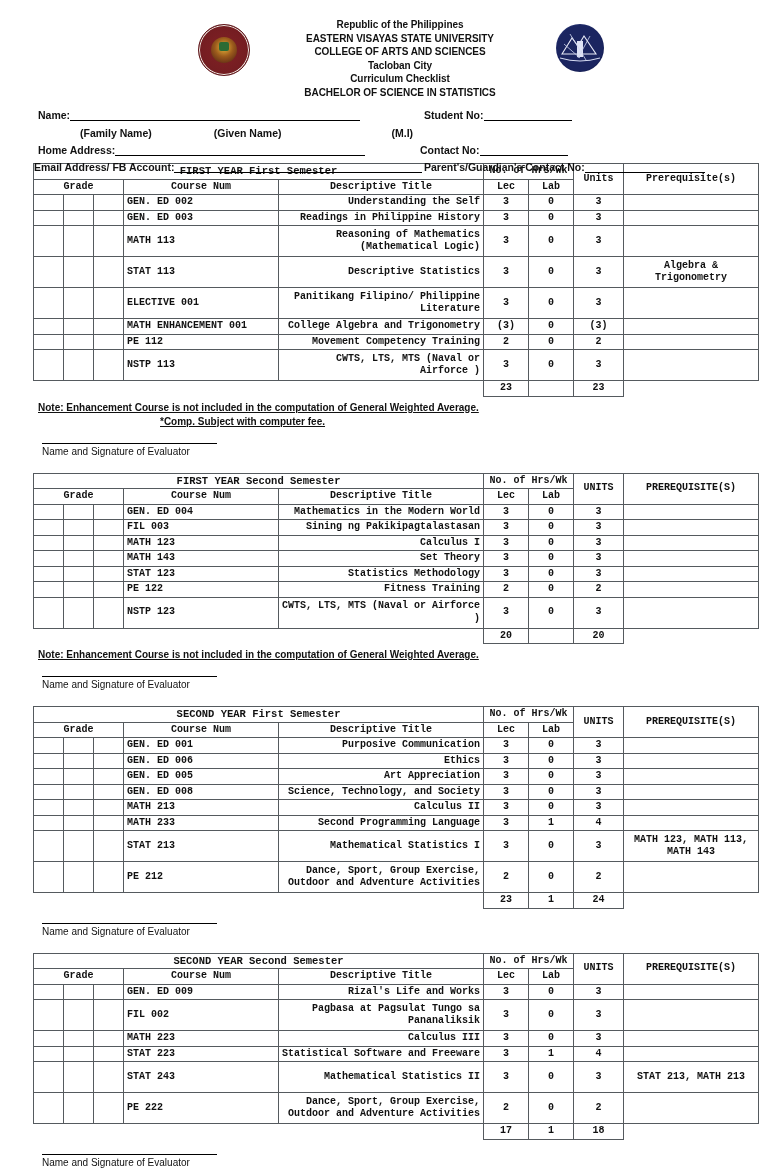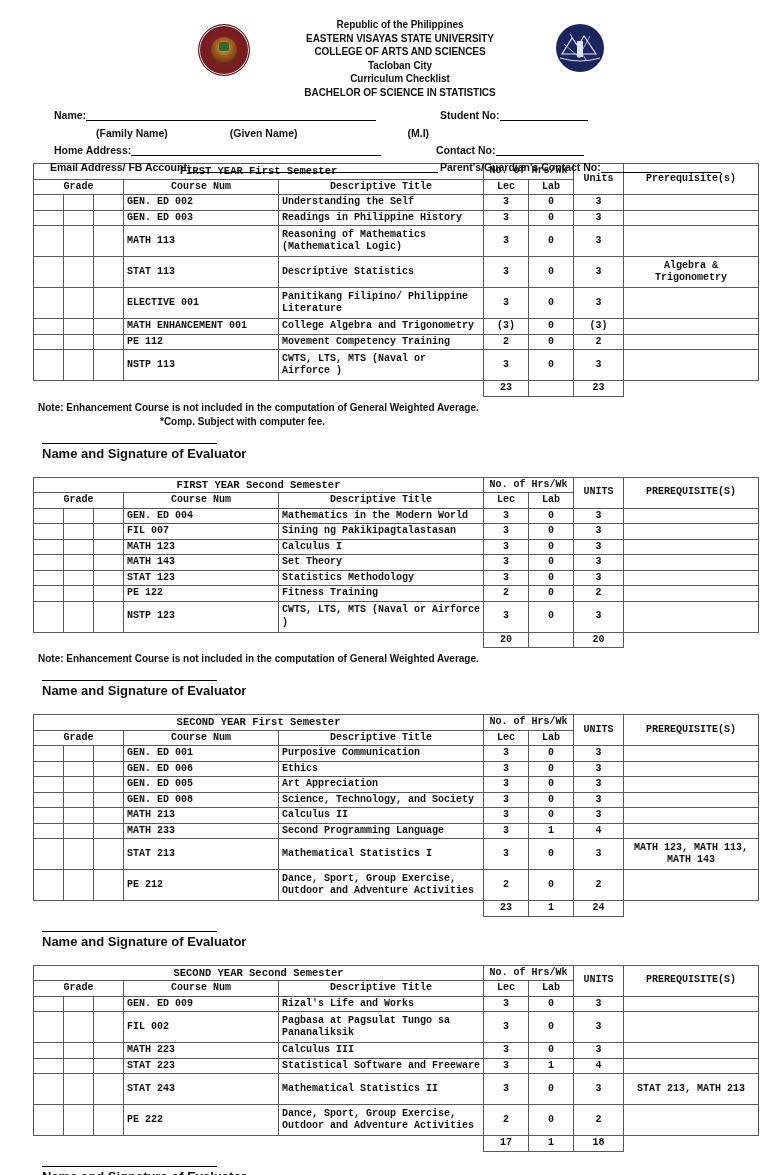--- a/index.html
+++ b/index.html
@@ -95,21 +95,21 @@
     height: 48px;
     border-radius: 50%;
     background: radial-gradient(circle at 40% 35%, #2b3b80 0%, #1b2560 55%, #131b4a 100%);
     overflow: hidden;
   }
   .seal-cas svg { display:block; }
 
   
   .form-area {
     position: relative;
-    margin: 0 0 0 16px;
+    margin: 0 0 0 0;
     padding: 0 12px 0 24px;
     font-size: 10.5px;
     font-weight: bold;
     height: 58px;
     text-align: center;
   }
   .form-row {
     position: absolute;
     white-space: nowrap;
   }
@@ -144,43 +144,44 @@
     padding: 1px 3px;
     line-height: 12.5px;
     vertical-align: middle;
     font-weight: bold;
   }
 
   .t-sem-title { text-align: center; font-size: 10.5px; padding: 2px 0; }
   .t-hdr { text-align: center; font-size: 10px; }
   .cell-grade { border-right: 1px solid #555a5e; }
   .c-course { padding-left: 8px; text-align: left; }
-  .c-title  { padding-left: 8px; text-align: left; }
+  .c-title  { padding-left: 8px; text-align: right; }
   .c-num    { text-align: center; }
   .c-prereq { text-align: center; }
   .row-tall td { height: 28px; }
 
   
   .tot td { border: 1px solid #555a5e; text-align: center; }
   .tot td.blank { border: none; }
 
   .note {
     margin: 4px 0 0 38px;
     font-size: 10px;
     font-weight: bold;
     line-height: 14px;
+    text-decoration: underline;
   }
   .note .star { display: block; margin-left: 122px; }
 
   .sig {
     margin: 14px 0 0 42px;
     width: 175px;
   }
   .sig .line { border-top: 1.7px solid #000; width: 175px; }
-  .sig .cap { font-size: 13px; font-weight: bold; padding-top: 2px; white-space: nowrap; }
+  .sig .cap { font-size: 10px; font-weight: normal; padding-top: 2px; white-space: nowrap; }
 
   .gap-sm { height: 10px; }
   .gap-md { height: 16px; }
 </style>
 </head>
 <body>
 
 <div class="page">
 
   <div class="header">
@@ -413,21 +414,21 @@
               <td class="c-title">Mathematics in the Modern World</td>
               <td class="c-num">3</td>
               <td class="c-num">0</td>
               <td class="c-num">3</td>
               <td class="c-prereq"></td>
             </tr>
             <tr>
               <td class="cell-grade"></td>
               <td class="cell-grade"></td>
               <td class="cell-grade"></td>
-              <td class="c-course">FIL 007</td>
+              <td class="c-course">FIL 003</td>
               <td class="c-title">Sining ng Pakikipagtalastasan</td>
               <td class="c-num">3</td>
               <td class="c-num">0</td>
               <td class="c-num">3</td>
               <td class="c-prereq"></td>
             </tr>
             <tr>
               <td class="cell-grade"></td>
               <td class="cell-grade"></td>
               <td class="cell-grade"></td>

